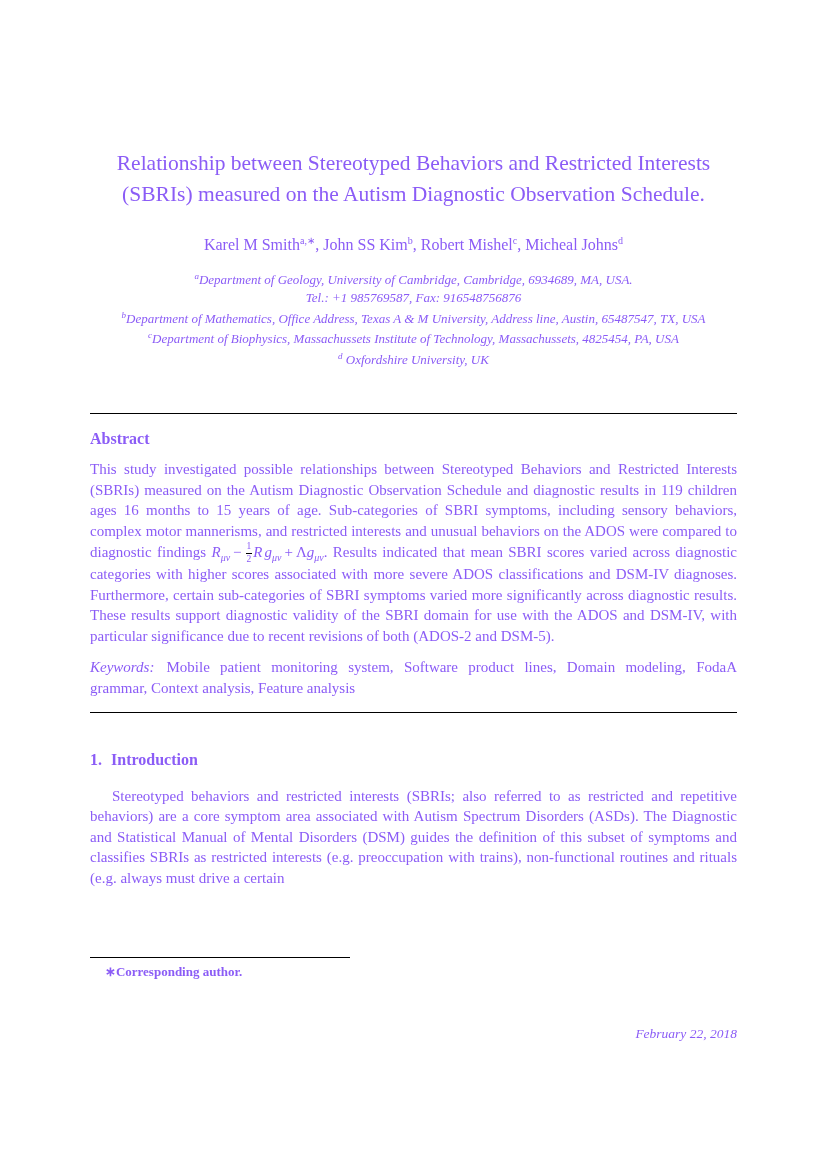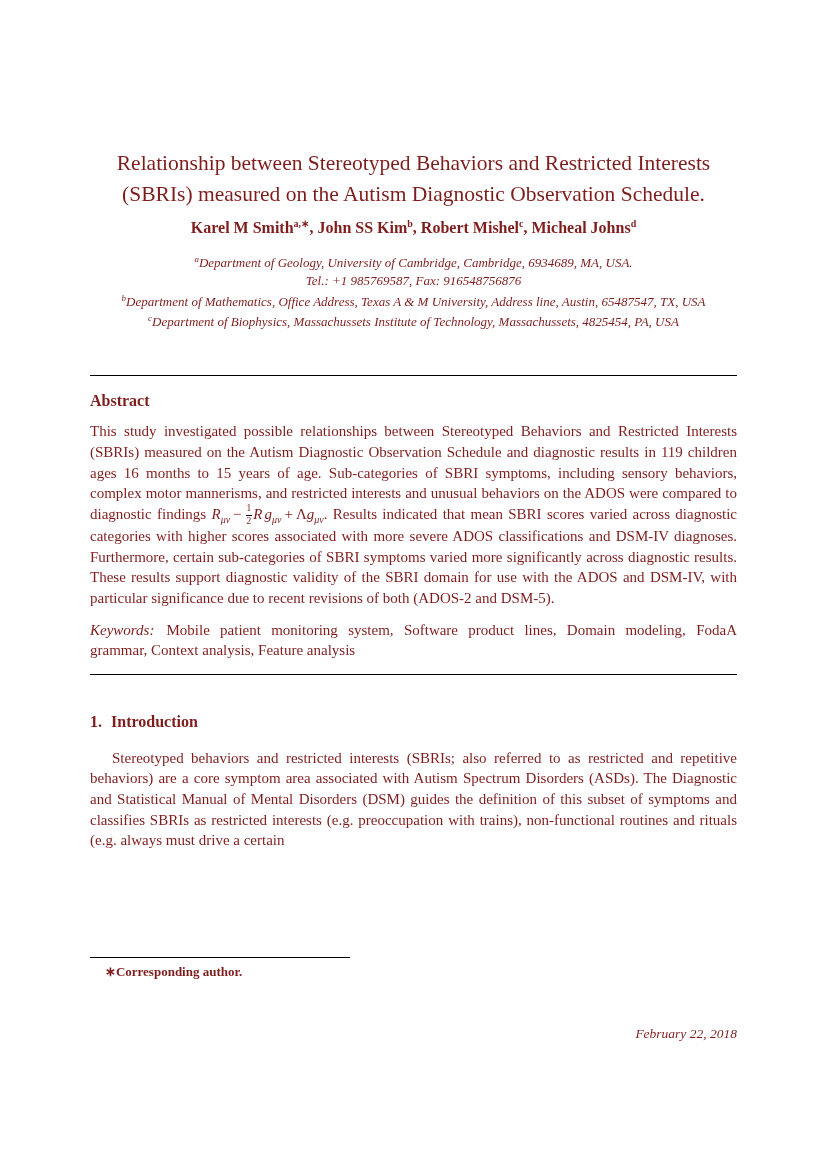--- a/index.html
+++ b/index.html
@@ -1,41 +1,40 @@
 <!DOCTYPE html>
 <html><head>
 <meta charset="utf-8">
 <style>
   html, body { margin:0; padding:0; background:#ffffff; }
   .page {
     position:relative;
     width:827px; height:1052px;
     margin:0 auto;
     background:#ffffff;
-    color:#7f1d1d;
+    color:#8b5cf6;
     font-family:"Liberation Serif", serif;
     box-sizing:border-box;
     padding:0 90px;
     overflow:hidden;
   }
   
   .title {
     margin:148px auto 0 auto;
     max-width:640px;
     font-size:21.5px;
     line-height:31px;
     font-weight:normal;
     text-align:center;
   }
   .authors {
-    margin-top:4px;
+    margin-top:21px;
     text-align:center;
     font-size:16px;
     line-height:20px;
-    font-weight:bold;
   }
   .authors sup { font-size:10px; }
   .affiliations {
     margin-top:13px;
     text-align:center;
     font-style:italic;
     font-size:13px;
     line-height:17.5px;
   }
   .affiliations sup { font-size:9px; font-style:italic; }
@@ -110,20 +109,21 @@
 
   <div class="authors">
     <span><span>Karel M Smith</span><sup>a,∗</sup></span><span><span>, John SS Kim</span><sup>b</sup></span><span><span>, Robert Mishel</span><sup>c</sup></span><span><span>, Micheal Johns</span><sup>d</sup></span>
   </div>
 
   <div class="affiliations">
     <div><sup>a</sup><span>Department of Geology, University of Cambridge, Cambridge, 6934689, MA, USA.</span></div>
     <div><span>Tel.: +1 985769587, Fax: 916548756876</span></div>
     <div><sup>b</sup><span>Department of Mathematics, Office Address, Texas A &amp; M University, Address line, Austin, 65487547, TX, USA</span></div>
     <div><sup>c</sup><span>Department of Biophysics, Massachussets Institute of Technology, Massachussets, 4825454, PA, USA</span></div>
+    <div><sup>d</sup><span> Oxfordshire University, UK</span></div>
   </div>
 
   <div class="rule rule-abstract-top"></div>
 
   <section>
     <h2 class="abstract-heading">Abstract</h2>
     <p class="para"><span>This study investigated possible relationships between Stereotyped Behaviors and Restricted Interests (SBRIs) measured on the Autism Diagnostic Observation Schedule and diagnostic results in 119 children ages 16 months to 15 years of age. Sub-categories of SBRI symptoms, including sensory behaviors, complex motor mannerisms, and restricted interests and unusual behaviors on the ADOS were compared to diagnostic findings </span><span class="math"><span class="mi">R</span><sub>μν</sub><span class="op">−</span><span class="frac"><span class="num">1</span><span class="den">2</span></span><span class="mi">R</span><span class="mi gsym">g</span><sub>μν</sub><span class="op">+</span><span>Λ</span><span class="mi">g</span><sub>μν</sub><span>.</span></span><span> Results indicated that mean SBRI scores varied across diagnostic categories with higher scores associated with more severe ADOS classifications and DSM-IV diagnoses. Furthermore, certain sub-categories of SBRI symptoms varied more significantly across diagnostic results. These results support diagnostic validity of the SBRI domain for use with the ADOS and DSM-IV, with particular significance due to recent revisions of both (ADOS-2 and DSM-5).</span></p>
     <p class="para keywords"><span class="kw-label">Keywords:</span><span>Mobile patient monitoring system, Software product lines, Domain modeling, FodaA grammar, Context analysis, Feature analysis</span></p>
   </section>
 

